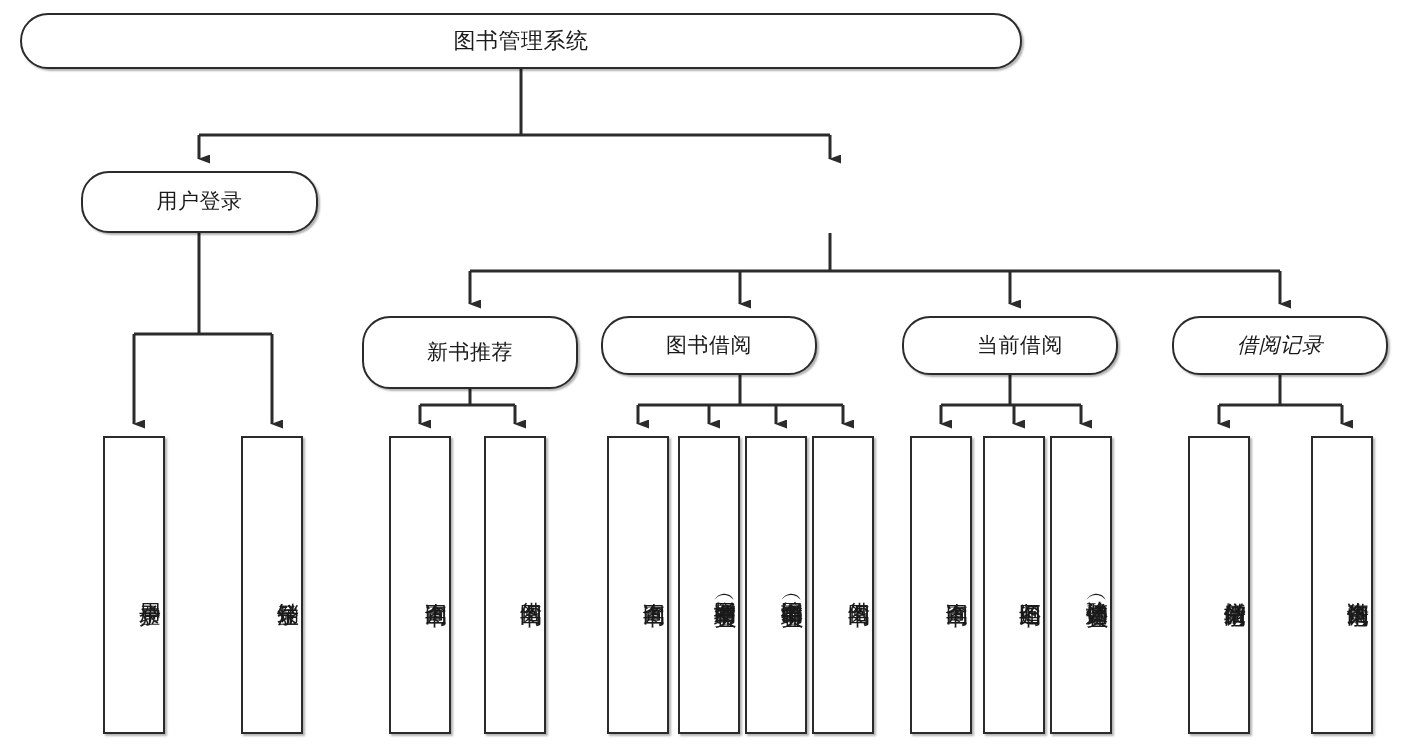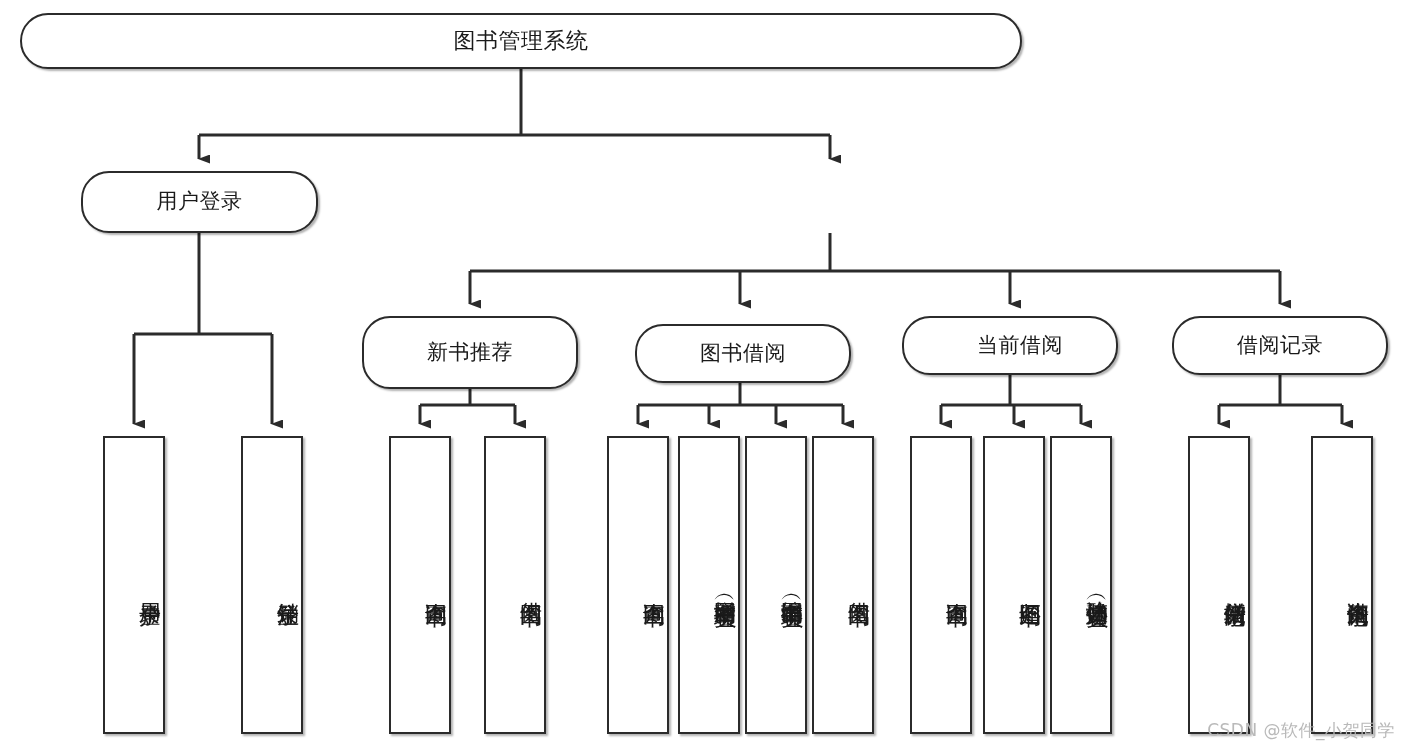--- a/index.html
+++ b/index.html
@@ -120,33 +120,32 @@
       <path d="M1219,405 L1219,424" marker-end="url(#arrowhead)"></path>
       <path d="M1342,405 L1342,424" marker-end="url(#arrowhead)"></path>
     </g>
   </svg>
 
   <div class="node node-h node-title" id="node-root" style="left: 20px; top: 13px; width: 1002px; height: 56px;">图书管理系统</div>
 
   <div class="node node-h" id="node-l2-0" style="left: 81px; top: 171px; width: 237px; height: 62px;">用户登录</div>
 
   <div class="node node-h" id="node-l3-0" style="left: 362px; top: 316px; width: 216px; height: 73px;">新书推荐</div>
-  <div class="node node-h" id="node-l3-1" style="left: 635px; top: 316px; width: 216px; height: 59px; margin-top: 8px;">图书借阅</div>
+  <div class="node node-h" id="node-l3-1" style="left: 601px; top: 316px; width: 216px; height: 59px;">图书借阅</div>
   <div class="node node-h" id="node-l3-2" style="left: 902px; top: 316px; width: 216px; height: 59px; padding-left: 20px;">当前借阅</div>
-  <div class="node node-h" id="node-l3-3" style="left: 1172px; top: 316px; width: 216px; height: 59px;">借阅记录</div>
+  <div class="node node-h" id="node-l3-3" style="left: 1172px; top: 316px; width: 216px; height: 59px; font-style: italic;">借阅记录</div>
 
   <div class="node node-v" id="node-leaf-0" style="left: 103px; top: 436px; width: 62px; height: 298px;">用户登录</div>
   <div class="node node-v" id="node-leaf-1" style="left: 241px; top: 436px; width: 62px; height: 298px;">注销登录</div>
   <div class="node node-v" id="node-leaf-2" style="left: 389px; top: 436px; width: 62px; height: 298px;">查询图书</div>
   <div class="node node-v" id="node-leaf-3" style="left: 484px; top: 436px; width: 62px; height: 298px;">借阅图书</div>
   <div class="node node-v" id="node-leaf-4" style="left: 607px; top: 436px; width: 62px; height: 298px;">查询图书</div>
   <div class="node node-v" id="node-leaf-5" style="left: 678px; top: 436px; width: 62px; height: 298px;">新增图书（管理员）</div>
   <div class="node node-v" id="node-leaf-6" style="left: 745px; top: 436px; width: 62px; height: 298px;">编辑图书（管理员）</div>
   <div class="node node-v" id="node-leaf-7" style="left: 812px; top: 436px; width: 62px; height: 298px;">借阅图书</div>
   <div class="node node-v" id="node-leaf-8" style="left: 910px; top: 436px; width: 62px; height: 298px;">查询图书</div>
   <div class="node node-v" id="node-leaf-9" style="left: 983px; top: 436px; width: 62px; height: 298px;">归还图书</div>
   <div class="node node-v" id="node-leaf-10" style="left: 1050px; top: 436px; width: 62px; height: 298px;">确认归还（管理员）</div>
   <div class="node node-v" id="node-leaf-11" style="left: 1188px; top: 436px; width: 62px; height: 298px;">新增借阅记录</div>
   <div class="node node-v" id="node-leaf-12" style="left: 1311px; top: 436px; width: 62px; height: 298px;">查询借阅记录</div>
 
-  <div class="watermark">CSDN @软件_小贺同学</div>
 
 </div>
 
 </body></html>

